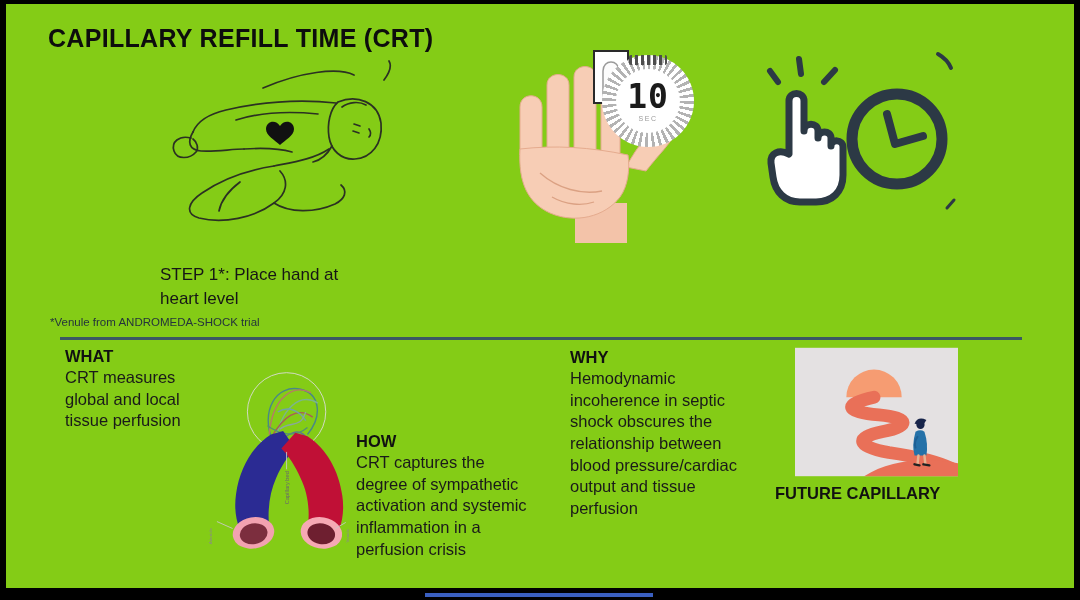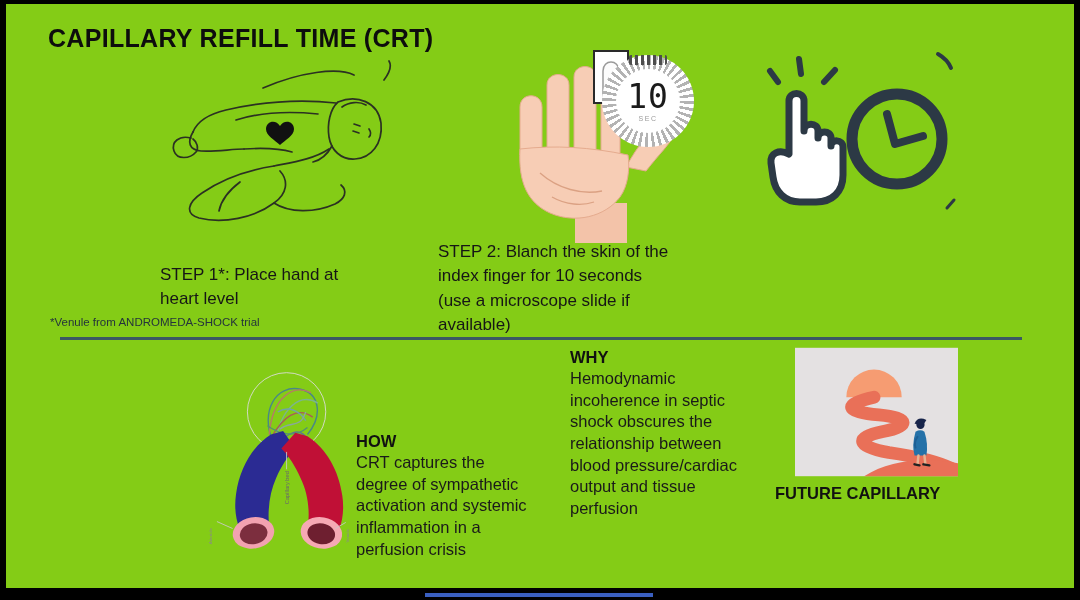--- a/index.html
+++ b/index.html
@@ -38,21 +38,21 @@
   .timer-elapsed {
     position:absolute; top:0; left:50%; transform:translateX(-50%);
     width:38px; height:10px; border-radius:2px;
     background:repeating-linear-gradient(90deg, #4d4d4d 0 3px, transparent 3px 6px);
   }
   .timer-inner {
     position:absolute; inset:14px; border-radius:50%; background:#fff;
     display:flex; flex-direction:column; align-items:center; justify-content:center;
   }
   .timer-value {
-    font-family:"DejaVu Sans Mono", monospace; font-weight:normal;
+    font-family:"DejaVu Sans Mono", monospace; font-weight:bold;
     font-size:33px; letter-spacing:1px; color:#1b1b1b; line-height:1;
   }
   .timer-unit { font-size:7px; color:#9a9a9a; letter-spacing:1.5px; margin-top:2px; text-transform:uppercase; }
 
   svg text { font-family:"Liberation Sans", sans-serif; }
 </style>
 </head>
 <body>
 
 <div class="frame">
@@ -105,43 +105,45 @@
       </svg>
       <div class="timer">
         <div class="timer-ring"></div>
         <div class="timer-elapsed"></div>
         <div class="timer-inner">
           <div class="timer-value">10</div>
           <div class="timer-unit">sec</div>
         </div>
       </div>
     </div>
-    <div class="abs caption" style="left:432px; top:236px; width:256px;">STEP 2: Blanch the skin of the
-index finger for 10 seconds
-(use a microscope slide if
-available)</div>
 
     <svg class="abs" style="left:736px; top:38px;" width="215" height="195" viewBox="0 0 215 195">
       <g stroke="#2c3945" stroke-linecap="round" stroke-linejoin="round" fill="none">
         <path fill="#ffffff" stroke-width="7" d="M47,97 V59 c0,-10 15,-10 15,0 v30 c0,-9 14,-9 14,0 v7 c0,-8 13,-8 13,0 v8 c0,-7 12,-7 12,1 v28 c0,17 -11,27 -27,27 h-16 c-15,0 -25,-10 -27,-25 l-2,-14 c-1,-10 8,-14 18,-9 z"></path>
         <g stroke-width="6">
           <path d="M36,40 L28,29"></path>
           <path d="M59,32 L57,17"></path>
           <path d="M82,40 L93,28"></path>
         </g>
         <circle cx="155" cy="97" r="45" stroke-width="11"></circle>
         <path stroke-width="8" d="M145,72 L153,102 L181,94"></path>
         <path stroke-width="4" d="M196,12 C203,16 207,21 209,26"></path>
         <path stroke-width="3" d="M205,166 l7,-8"></path>
       </g>
     </svg>
 
     <div class="abs footnote">*Venule from ANDROMEDA-SHOCK trial</div>
     <div class="abs divider"></div>
 
+    <div class="abs block" style="left:59px; top:341px; width:155px;">
+      <h3>WHAT</h3>
+      <p class="body">CRT measures
+global and local
+tissue perfusion</p>
+    </div>
 
     <svg class="abs" style="left:197px; top:340px;" width="148" height="228" viewBox="0 0 170 230">
       <circle cx="96" cy="62" r="45" fill="none" stroke="#dcdcdc" stroke-width="1"></circle>
       <g fill="none" stroke-width="1.6" opacity="0.85">
         <path stroke="#3f7d9a" d="M80,96 C66,60 84,30 112,36 C134,41 138,66 120,88"></path>
         <path stroke="#7ab0a4" d="M82,100 C90,55 112,40 132,52"></path>
         <path stroke="#b04a62" d="M78,92 C92,68 108,55 126,68"></path>
         <path stroke="#5a62a8" d="M84,102 C98,84 112,78 122,96"></path>
         <path stroke="#c06a78" d="M76,88 C80,44 104,30 124,40"></path>
         <path stroke="#6f9ec0" d="M86,62 C98,55 110,60 118,72"></path>

